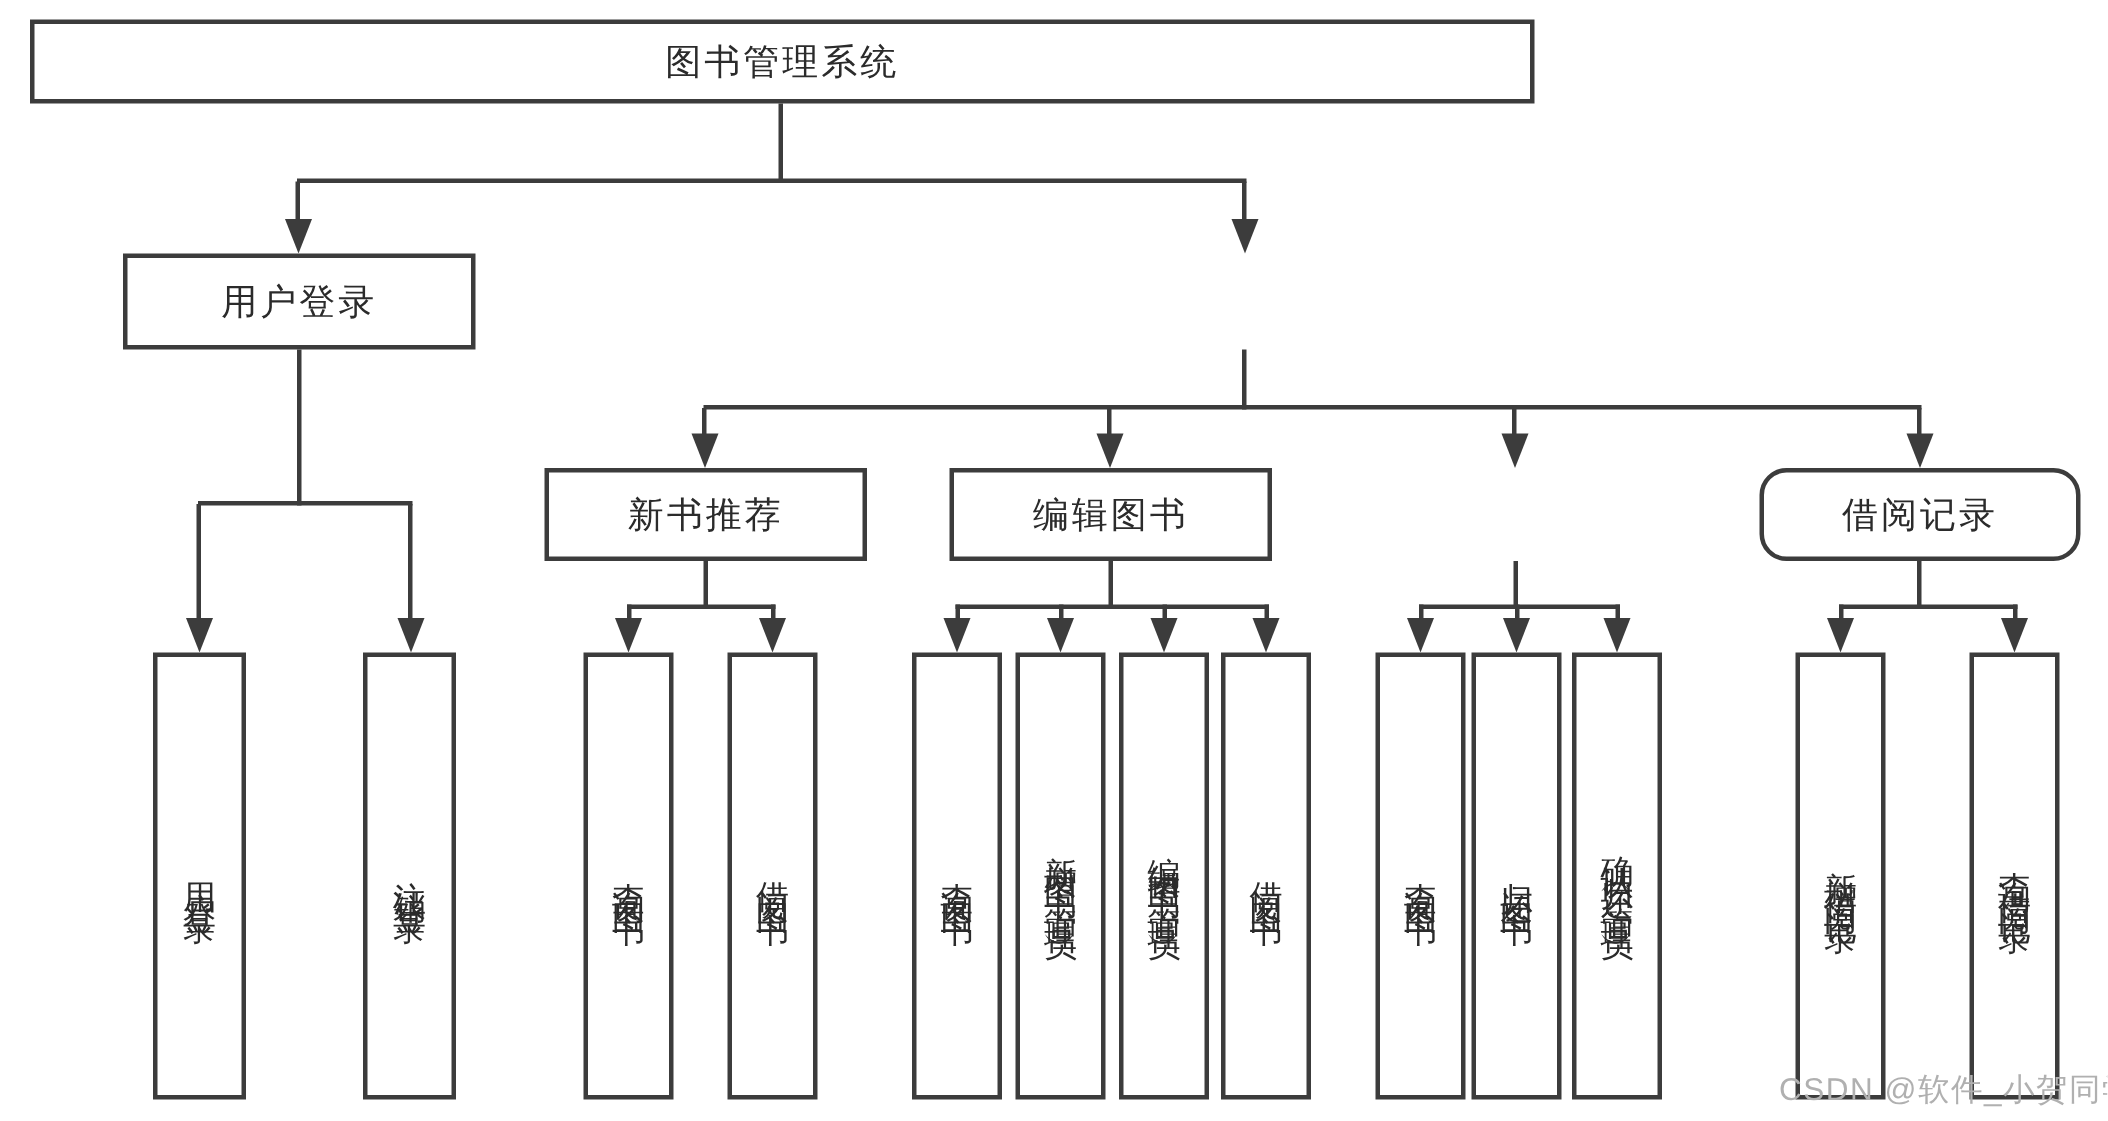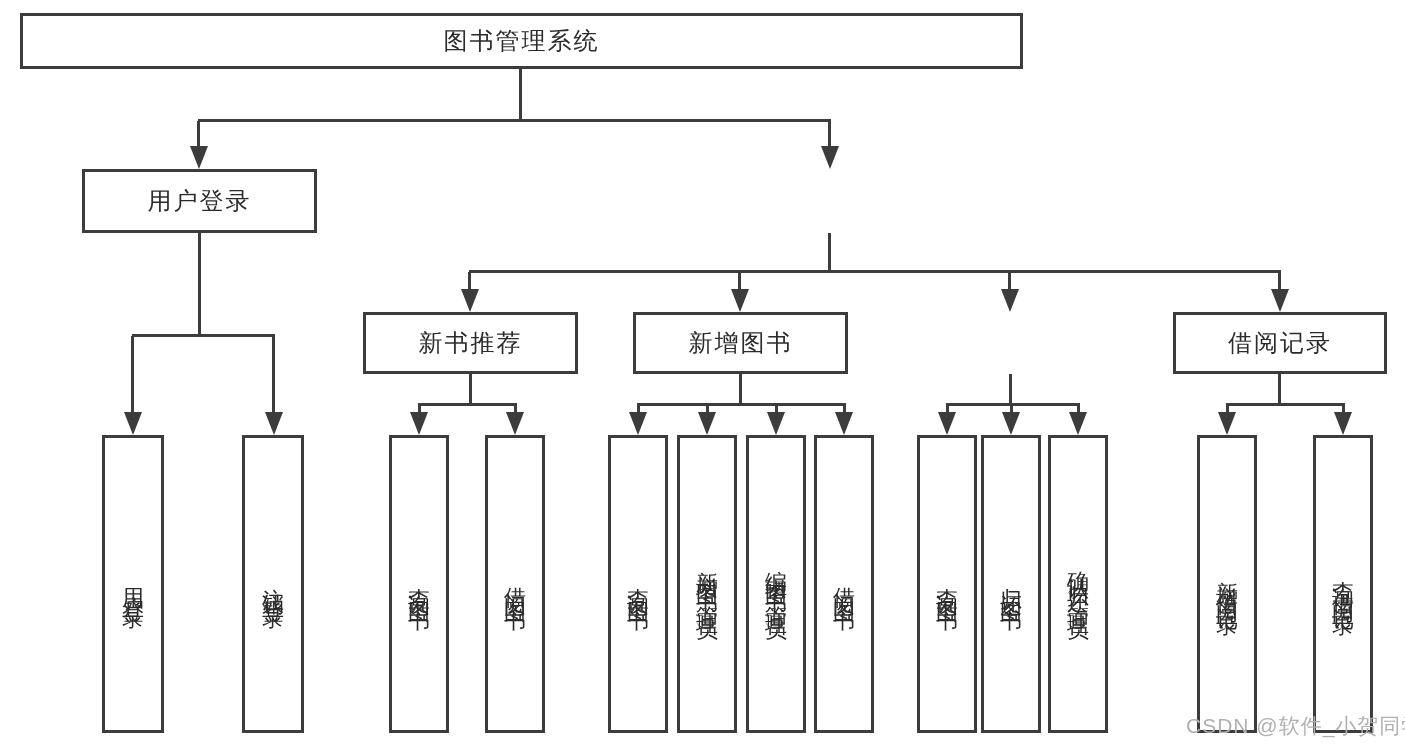--- a/index.html
+++ b/index.html
@@ -78,23 +78,23 @@
   <div class="ahead" style="left:731px;top:289px;"></div>
   <div class="vline" style="left:1008px;top:272px;height:19px;"></div>
   <div class="ahead" style="left:1001px;top:289px;"></div>
   <div class="vline" style="left:1278px;top:272px;height:19px;"></div>
   <div class="ahead" style="left:1271px;top:289px;"></div>
 
   <div class="hbox" style="left:363px;top:312px;width:215px;height:62px;">
     <span>新书推荐</span>
   </div>
   <div class="hbox" style="left:633px;top:312px;width:215px;height:62px;">
-    <span>新增图书</span>
+    <span>编辑图书</span>
   </div>
-  <div class="hbox" style="left:1173px;top:312px;width:214px;height:62px;">
+  <div class="hbox" style="left:1173px;top:312px;width:214px;height:62px;border-radius:18px;">
     <span>借阅记录</span>
   </div>
 
   <div class="vline" style="left:469px;top:374px;height:32px;"></div>
   <div class="hline" style="left:418px;top:403px;width:99px;"></div>
   <div class="vline" style="left:418px;top:403px;height:11px;"></div>
   <div class="ahead" style="left:410px;top:412px;"></div>
   <div class="vline" style="left:514px;top:403px;height:11px;"></div>
   <div class="ahead" style="left:506px;top:412px;"></div>
 

